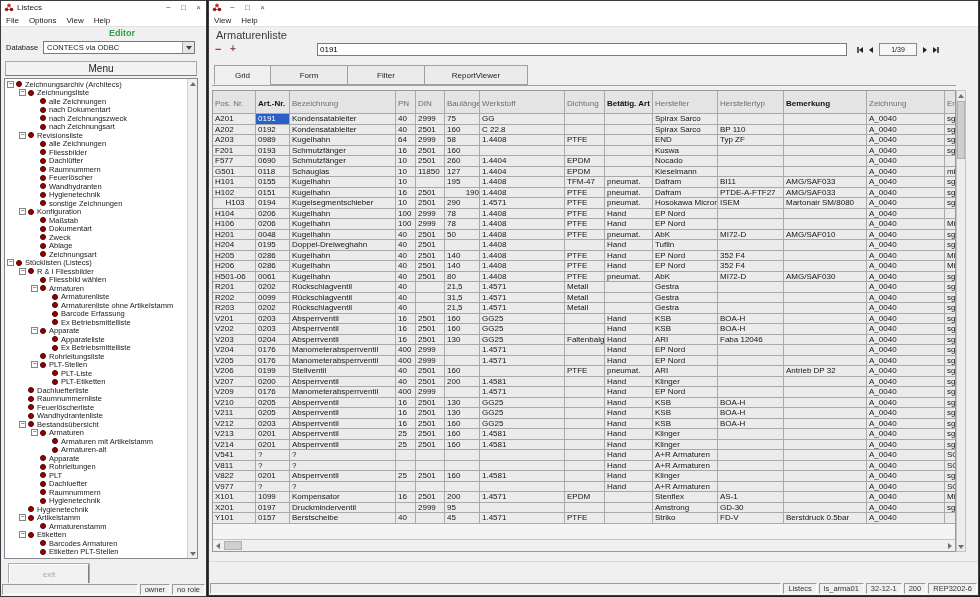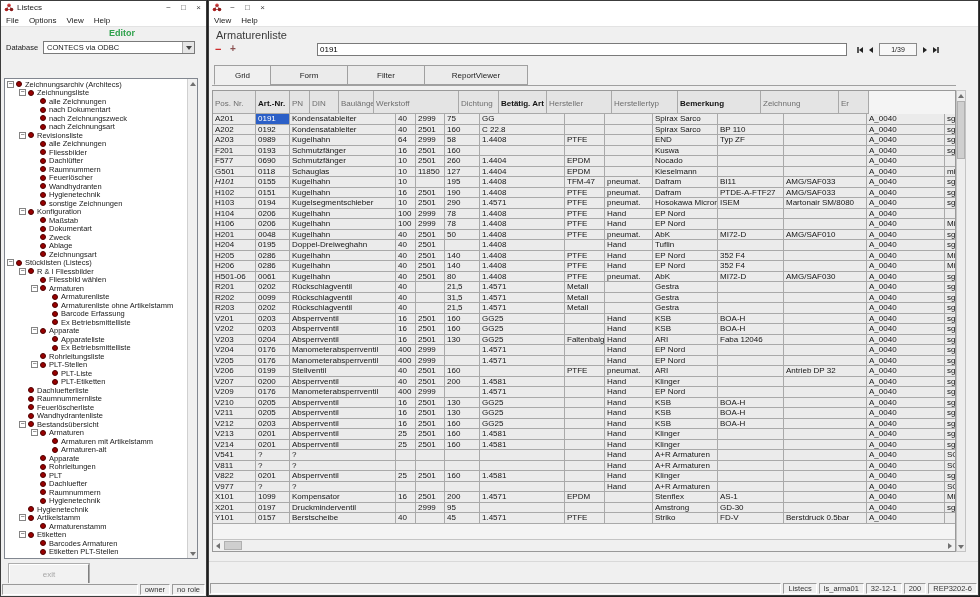--- a/index.html
+++ b/index.html
@@ -122,20 +122,21 @@
   <div class="editor-label">Editor</div>
   <div class="db-row">
     <span class="db-label">Database</span>
     <div class="combo">
       <span class="combo-value">CONTECS via ODBC</span>
       <span class="combo-btn">
           <span class="arr-down"></span>
         </span>
     </div>
   </div>
+  <div class="menu-header">Menu</div>
   <div class="tree-panel">
     <div id="tree">
         <div class="tree-row">
           <span class="tree-indent" style="width: 2px;"></span>
           <span class="tree-exp">−</span>
           <span class="tree-bullet"></span>
           <span class="tree-label">Zeichnungsarchiv (Architecs)</span>
         </div>
         <div class="tree-row">
           <span class="tree-indent" style="width: 14px;"></span>
@@ -529,20 +530,21 @@
       <div class="tab">Form</div>
       <div class="tab">Filter</div>
       <div class="tab">ReportViewer</div>
     </div>
   <div class="tabline"></div>
 
   <div class="grid-wrap">
     <div id="grid-header">
         <div class="gcell ghead" style="width: 43px;">Pos. Nr.</div>
         <div class="gcell ghead bold" style="width: 34px;">Art.-Nr.</div>
+        <div class="gcell ghead" style="width: 106px;">Bezeichnung</div>
         <div class="gcell ghead" style="width: 20px;">PN</div>
         <div class="gcell ghead" style="width: 29px;">DIN</div>
         <div class="gcell ghead" style="width: 35px;">Baulänge</div>
         <div class="gcell ghead" style="width: 85px;">Werkstoff</div>
         <div class="gcell ghead" style="width: 40px;">Dichtung</div>
         <div class="gcell ghead bold" style="width: 48px;">Betätig. Art</div>
         <div class="gcell ghead" style="width: 65px;">Hersteller</div>
         <div class="gcell ghead" style="width: 66px;">Herstellertyp</div>
         <div class="gcell ghead bold" style="width: 83px;">Bemerkung</div>
         <div class="gcell ghead" style="width: 78px;">Zeichnung</div>
@@ -639,53 +641,53 @@
           <div class="gcell" style="width: 85px;">1.4404</div>
           <div class="gcell" style="width: 40px;">EPDM</div>
           <div class="gcell" style="width: 48px;"></div>
           <div class="gcell" style="width: 65px;">Kieselmann</div>
           <div class="gcell" style="width: 66px;"></div>
           <div class="gcell" style="width: 83px;"></div>
           <div class="gcell" style="width: 78px;">A_0040</div>
           <div class="gcell" style="width: 30px;">mi</div>
         </div>
         <div class="grow">
-          <div class="gcell" style="width: 43px; font-style: italic;">H101</div>
+          <div class="gcell" style="width: 43px;">H101</div>
           <div class="gcell" style="width: 34px;">0155</div>
           <div class="gcell" style="width: 106px;">Kugelhahn</div>
           <div class="gcell" style="width: 20px;">10</div>
           <div class="gcell" style="width: 29px;"></div>
           <div class="gcell" style="width: 35px;">195</div>
           <div class="gcell" style="width: 85px;">1.4408</div>
           <div class="gcell" style="width: 40px;">TFM-47</div>
           <div class="gcell" style="width: 48px;">pneumat.</div>
           <div class="gcell" style="width: 65px;">Dafram</div>
           <div class="gcell" style="width: 66px;">BI11</div>
           <div class="gcell" style="width: 83px;">AMG/SAF033</div>
           <div class="gcell" style="width: 78px;">A_0040</div>
           <div class="gcell" style="width: 30px;">sg</div>
         </div>
         <div class="grow">
           <div class="gcell" style="width: 43px;">H102</div>
           <div class="gcell" style="width: 34px;">0151</div>
           <div class="gcell" style="width: 106px;">Kugelhahn</div>
           <div class="gcell" style="width: 20px;">16</div>
           <div class="gcell" style="width: 29px;">2501</div>
-          <div class="gcell" style="width: 35px;">190</div>
+          <div class="gcell" style="width: 35px; text-align: right;">190</div>
           <div class="gcell" style="width: 85px;">1.4408</div>
           <div class="gcell" style="width: 40px;">PTFE</div>
           <div class="gcell" style="width: 48px;">pneumat.</div>
           <div class="gcell" style="width: 65px;">Dafram</div>
           <div class="gcell" style="width: 66px;">PTDE-A-FTF27</div>
           <div class="gcell" style="width: 83px;">AMG/SAF033</div>
           <div class="gcell" style="width: 78px;">A_0040</div>
           <div class="gcell" style="width: 30px;">sg</div>
         </div>
         <div class="grow">
-          <div class="gcell" style="width: 43px;">H103</div>
+          <div class="gcell" style="width: 43px; text-align: center;">H103</div>
           <div class="gcell" style="width: 34px;">0194</div>
           <div class="gcell" style="width: 106px;">Kugelsegmentschieber</div>
           <div class="gcell" style="width: 20px;">10</div>
           <div class="gcell" style="width: 29px;">2501</div>
           <div class="gcell" style="width: 35px;">290</div>
           <div class="gcell" style="width: 85px;">1.4571</div>
           <div class="gcell" style="width: 40px;">PTFE</div>
           <div class="gcell" style="width: 48px;">pneumat.</div>
           <div class="gcell" style="width: 65px;">Hosokawa Micron</div>
           <div class="gcell" style="width: 66px;">ISEM</div>

